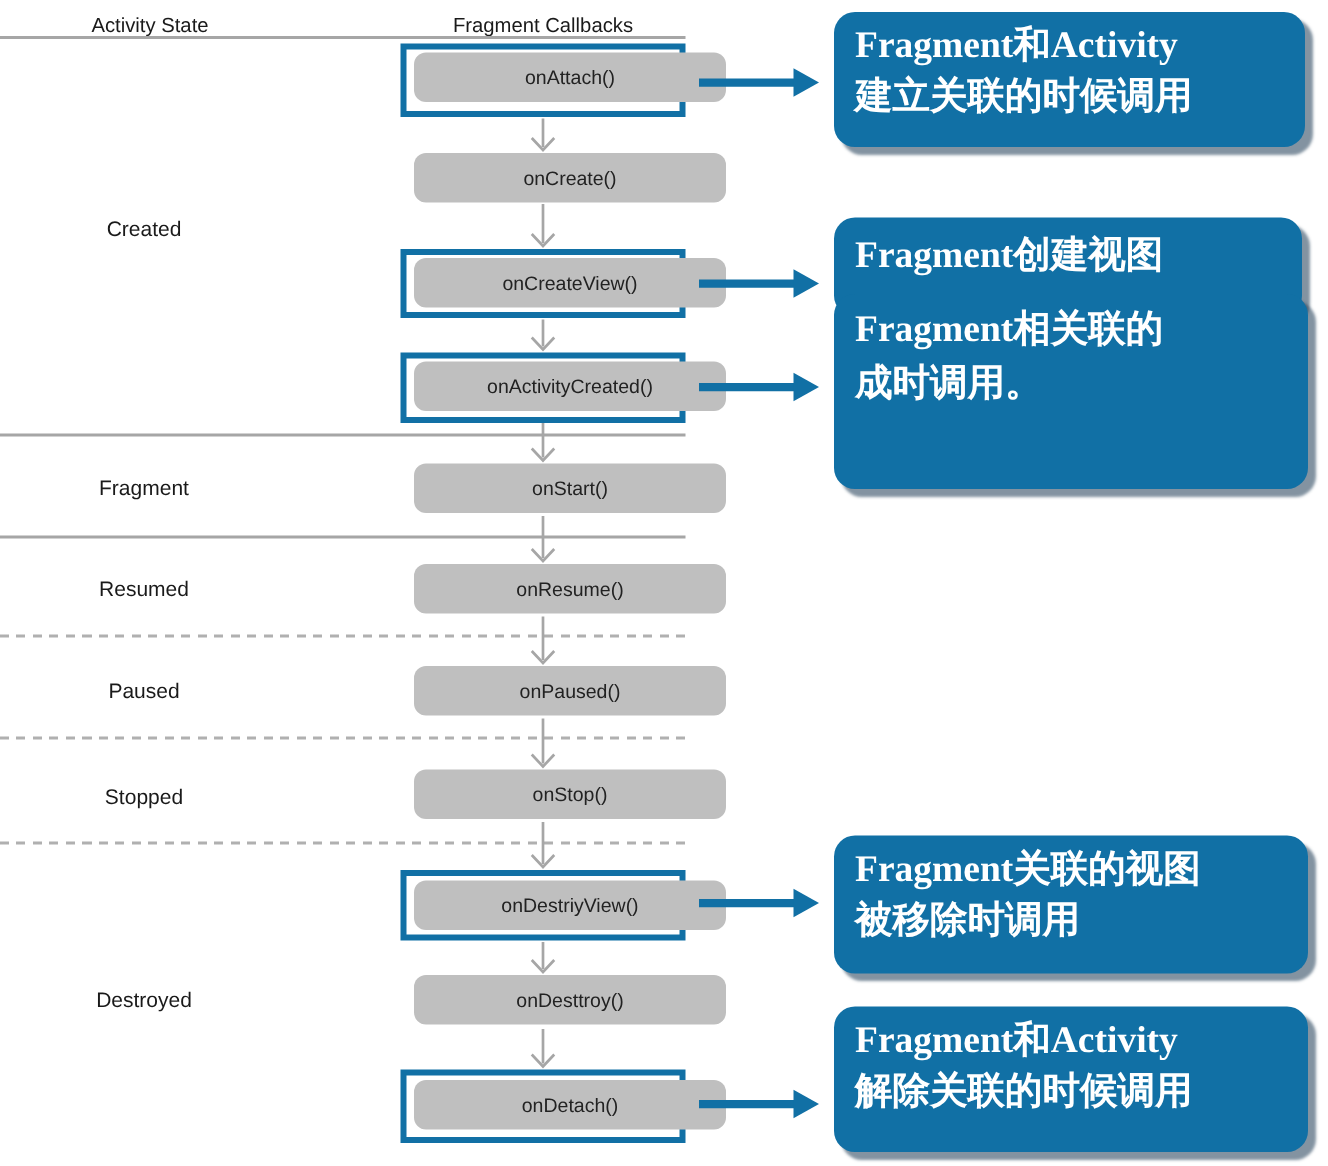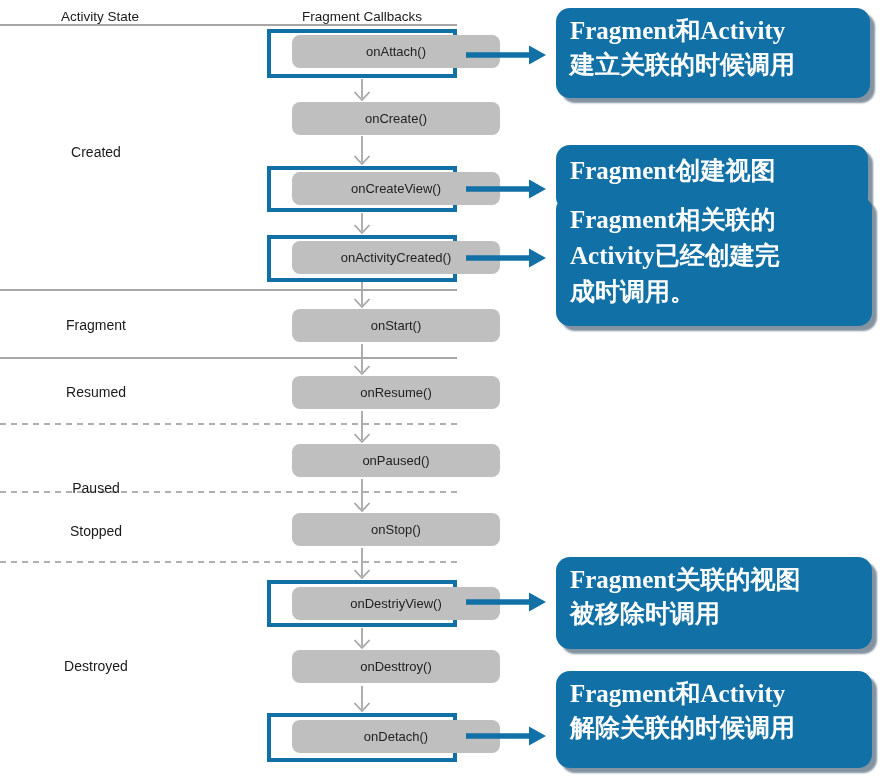--- a/index.html
+++ b/index.html
@@ -15,21 +15,21 @@
   .divider{position:absolute;left:0;width:457px;height:2px;}
   .divider.solid{background:#a6a6a6;}
   .divider.dashed{
     background:repeating-linear-gradient(90deg,#b0b0b0 0 6px,transparent 6px 11px);
   }
   .state-label{
     position:absolute;left:0;width:192px;height:18px;line-height:18px;
     text-align:center;font-size:14px;color:#1a1a1a;
   }
   .cb-box{
-    position:absolute;left:292px;width:208px;height:33px;
+    position:absolute;left:276px;width:208px;height:33px;
     background:#bfbfbf;border-radius:8px;
     display:flex;align-items:center;justify-content:center;
     font-size:13px;color:#222;
   }
   .hl-frame{
     position:absolute;left:267px;width:190px;
     border:4px solid #1170a5;box-sizing:border-box;background:transparent;
   }
   .callout{
     position:absolute;background:#1170a5;border-radius:14px;
@@ -52,21 +52,21 @@
   <div class="divider solid" style="top:24px;"></div>
   <div class="divider solid" style="top:289px;"></div>
   <div class="divider solid" style="top:357px;"></div>
   <div class="divider dashed" style="top:423px;"></div>
   <div class="divider dashed" style="top:491px;"></div>
   <div class="divider dashed" style="top:561px;"></div>
 
   <div class="state-label" style="top:143px;">Created</div>
   <div class="state-label" style="top:316px;">Fragment</div>
   <div class="state-label" style="top:383px;">Resumed</div>
-  <div class="state-label" style="top:451px;margin-top:28px;">Paused</div>
+  <div class="state-label" style="top:451px;">Paused</div>
   <div class="state-label" style="top:522px;">Stopped</div>
   <div class="state-label" style="top:657px;">Destroyed</div>
 
   <div class="hl-frame" style="top:29px;height:49px;"></div>
   <div class="hl-frame" style="top:166px;height:46px;"></div>
   <div class="hl-frame" style="top:235px;height:47px;"></div>
   <div class="hl-frame" style="top:580px;height:47px;"></div>
   <div class="hl-frame" style="top:713px;height:49px;"></div>
 
   <div class="cb-box" style="top:35px;">onAttach()</div>
@@ -126,21 +126,20 @@
     <div class="ln">Fragment和Activity</div>
     <div class="ln">建立关联的时候调用</div>
   </div>
 
   <div class="callout" style="left:556px;top:145px;width:312px;height:66px;font-size:25px;line-height:32px;justify-content:flex-start;padding-top:10px;">
     <div class="ln">Fragment创建视图</div>
   </div>
 
   <div class="callout" style="left:556px;top:196px;width:316px;height:130px;font-size:25px;line-height:36px;">
     <div class="ln">Fragment相关联的</div>
-    <div class="ln">Activity已经创建完</div>
     <div class="ln">成时调用。</div>
   </div>
 
   <div class="callout" style="left:556px;top:557px;width:316px;height:92px;font-size:25px;line-height:34px;">
     <div class="ln">Fragment关联的视图</div>
     <div class="ln">被移除时调用</div>
   </div>
 
   <div class="callout" style="left:556px;top:671px;width:316px;height:97px;font-size:25px;line-height:34px;">
     <div class="ln">Fragment和Activity</div>

